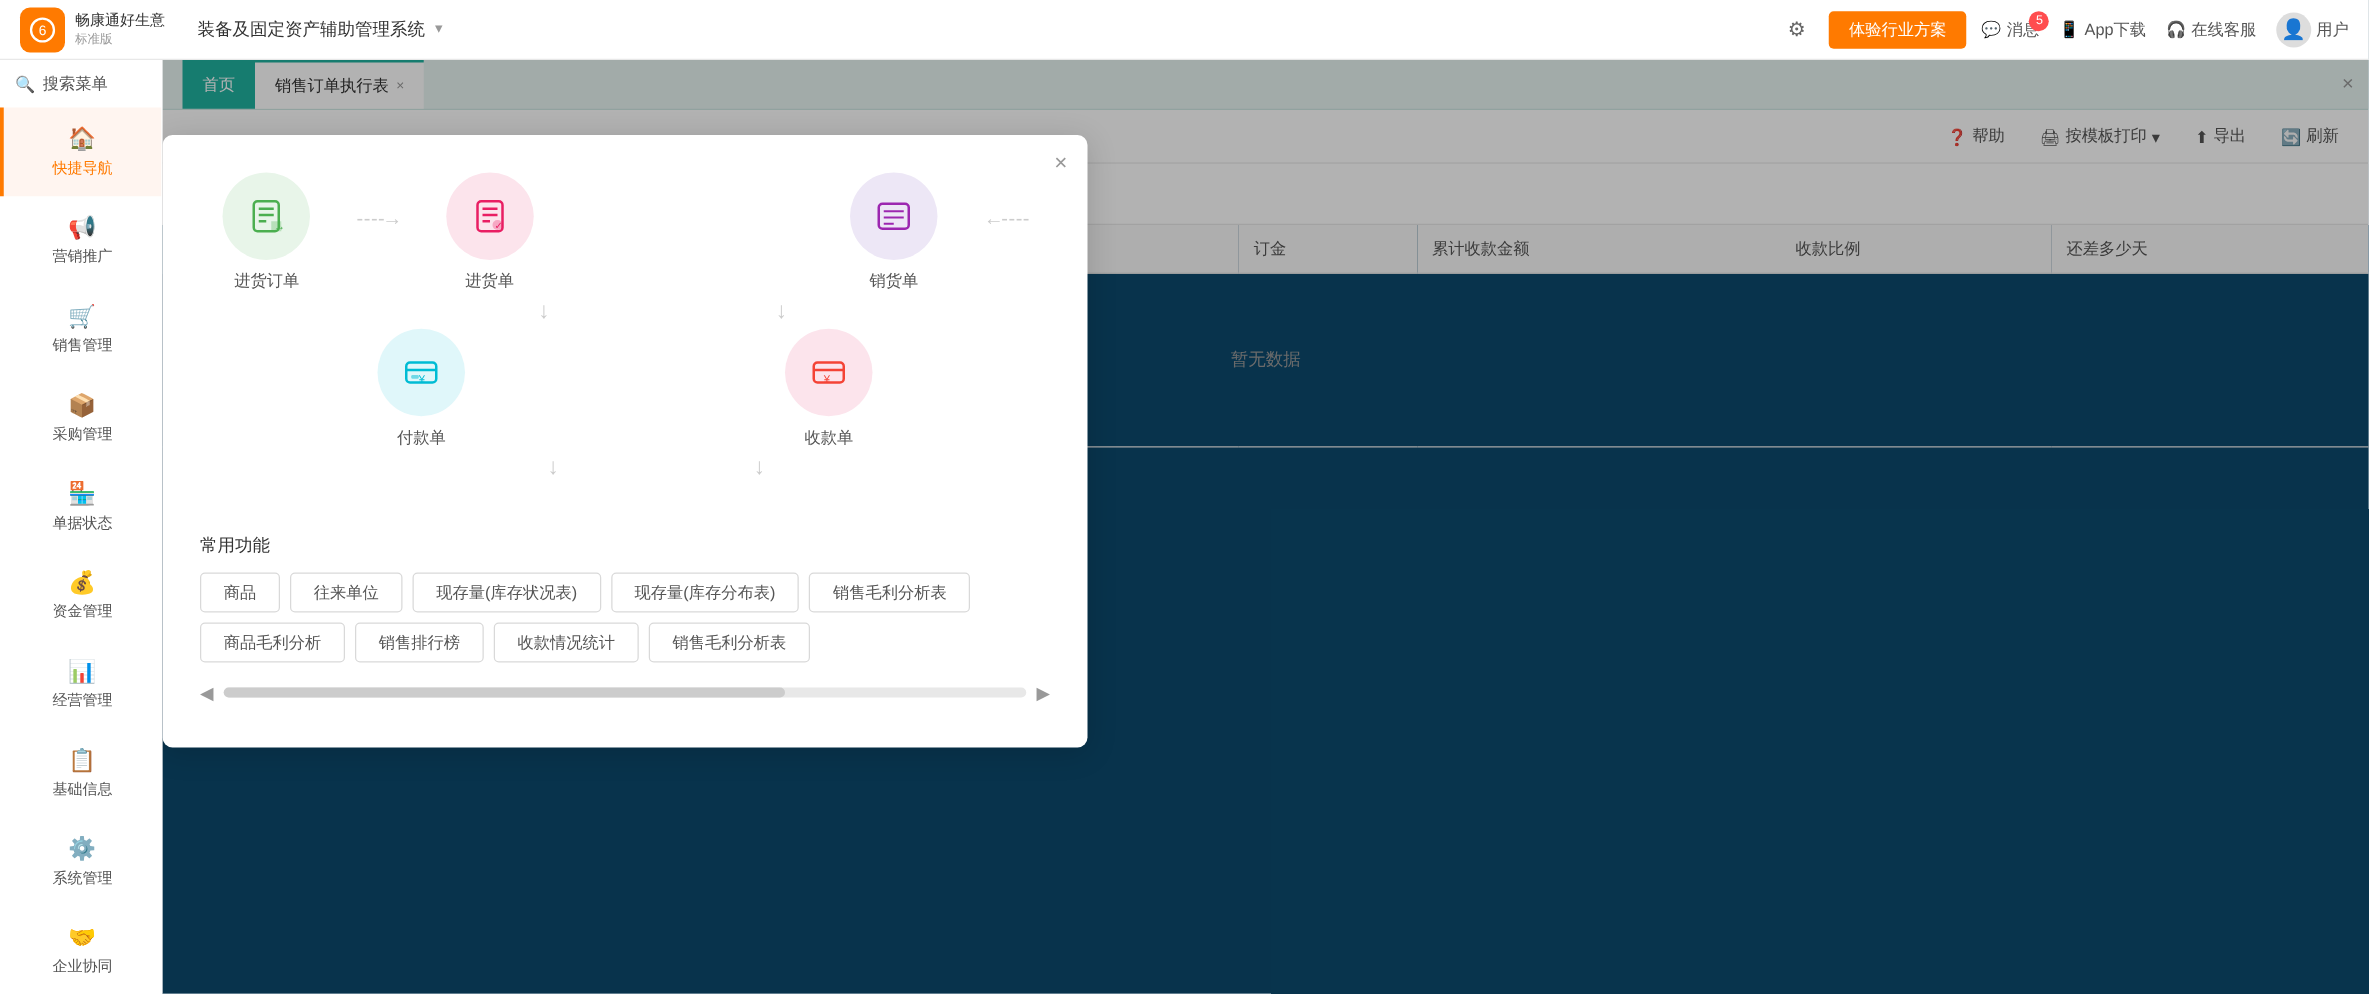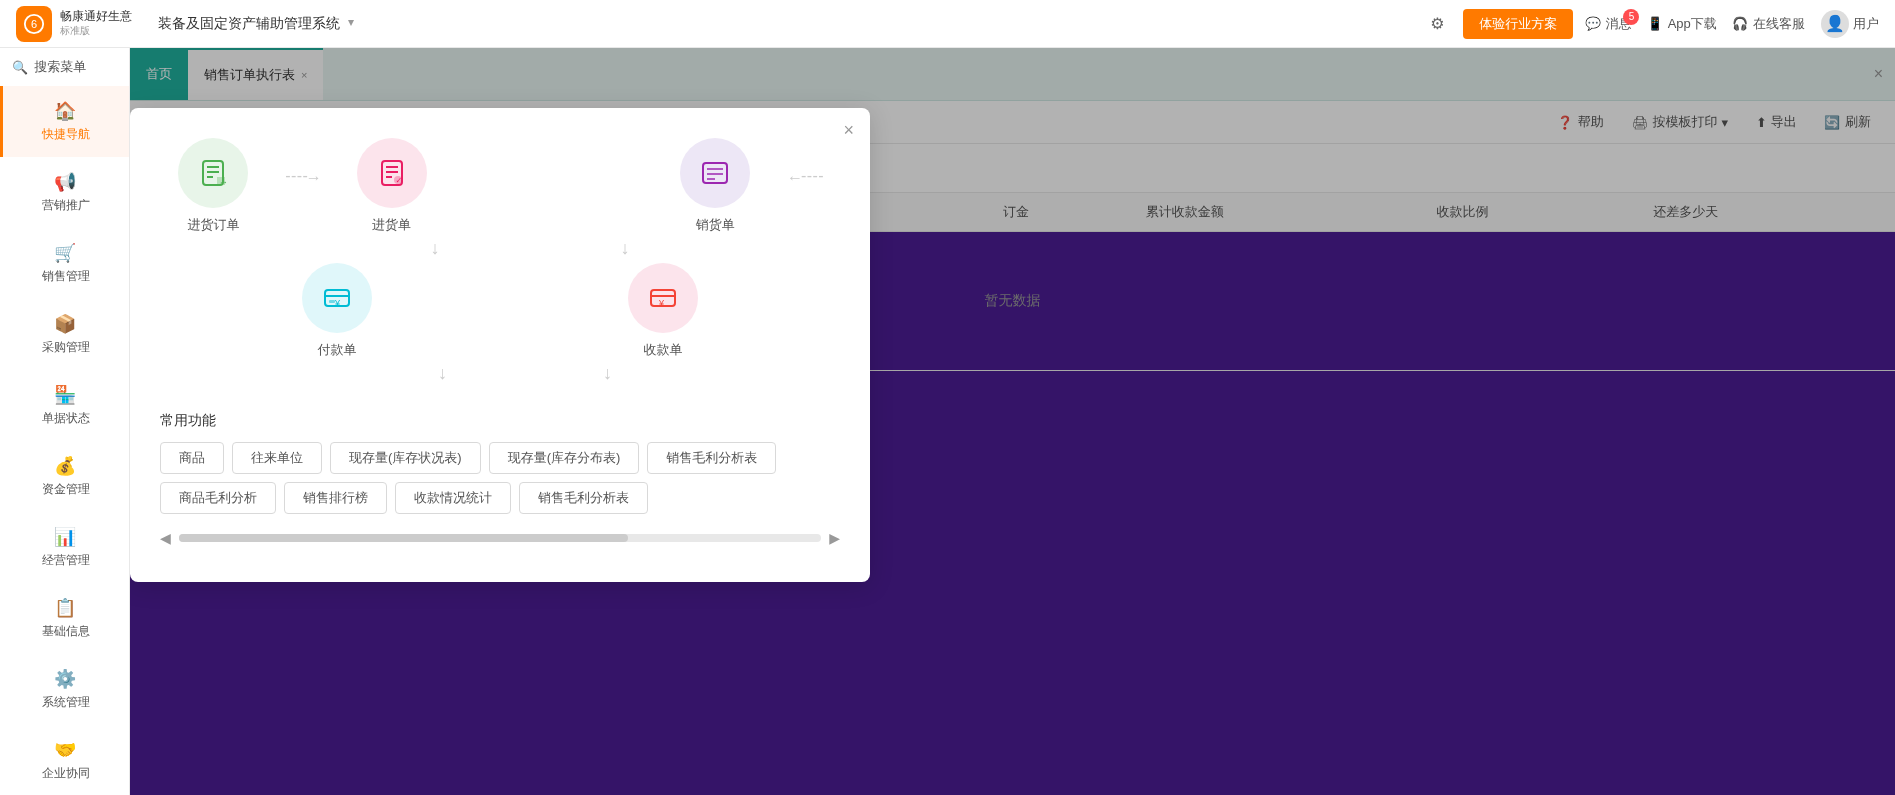--- a/index.html
+++ b/index.html
@@ -37,41 +37,41 @@
     .sidebar-item { display: flex; flex-direction: column; align-items: center; padding: 14px 8px; cursor: pointer; color: #555; gap: 4px; border-left: 3px solid transparent; }
     .sidebar-item.active { background: #fff5f0; border-left-color: #ff7a00; color: #ff7a00; }
     .sidebar-item .icon { font-size: 18px; }
     .sidebar-item .label { font-size: 12px; }
     .search-menu { display: flex; align-items: center; gap: 6px; padding: 10px 12px; color: #555; cursor: pointer; }
 
     
     .content-area { flex: 1; display: flex; flex-direction: column; overflow: hidden; position: relative; }
 
     
-    .tab-bar { display: flex; align-items: center; background: #e8f5f3; border-bottom: 1px solid #d0e8e4; height: 53px; flex-shrink: 0; }
+    .tab-bar { display: flex; align-items: center; background: #e8f5f3; border-bottom: 1px solid #d0e8e4; height: 40px; flex-shrink: 0; padding-left: 16px; }
     .tab { display: flex; align-items: center; padding: 0 16px; height: 100%; cursor: pointer; font-size: 13px; gap: 6px; }
     .tab.home { background: #20b2a0; color: #fff; }
     .tab.active { background: #fff; color: #333; border-top: 2px solid #20b2a0; }
     .tab .close-btn { font-size: 11px; color: #999; cursor: pointer; }
     .tab-close-all { margin-left: auto; padding: 0 12px; color: #999; cursor: pointer; font-size: 16px; }
 
     
     .toolbar { display: flex; align-items: center; padding: 8px 16px; background: #fff; border-bottom: 1px solid #e8e8e8; gap: 12px; flex-shrink: 0; justify-content: flex-end; }
     .toolbar-btn { display: flex; align-items: center; gap: 4px; color: #555; cursor: pointer; font-size: 13px; background: none; border: none; padding: 4px 8px; }
 
     
     .filter-bar { display: flex; align-items: center; padding: 8px 16px; background: #fff; border-bottom: 1px solid #e8e8e8; gap: 12px; flex-shrink: 0; }
     .filter-date { display: flex; align-items: center; border: 1px solid #d9d9d9; border-radius: 4px; padding: 4px 8px; gap: 4px; width: 160px; color: #999; font-size: 13px; }
     .filter-select { border: 1px solid #d9d9d9; border-radius: 4px; padding: 4px 8px; font-size: 13px; color: #555; min-width: 120px; height: 30px; }
     .query-btn { background: #ff7a00; color: #fff; border: none; padding: 6px 20px; border-radius: 4px; cursor: pointer; font-size: 13px; }
     .setting-btn { background: #fff; color: #555; border: 1px solid #d9d9d9; padding: 6px 12px; border-radius: 4px; cursor: pointer; font-size: 13px; }
     .more-conditions { color: #20b2a0; cursor: pointer; font-size: 13px; display: flex; align-items: center; gap: 2px; }
 
     
-    .table-area { flex: 1; overflow: auto; background: #4c1d95; }
+    .table-area { flex: 1; overflow: auto; background: #0c4a6e; }
     table { width: 100%; border-collapse: collapse; font-size: 13px; }
     th { background: #fafafa; border-bottom: 1px solid #e8e8e8; padding: 10px 12px; text-align: left; color: #555; font-weight: 500; white-space: nowrap; }
     td { border-bottom: 1px solid #f0f0f0; padding: 10px 12px; color: #333; white-space: nowrap; }
     .no-data { text-align: center; padding: 60px; color: #999; font-size: 14px; }
 
     
     .modal-overlay { position: absolute; top: 0; left: 0; right: 0; bottom: 0; background: rgba(0,0,0,0.3); z-index: 100; display: flex; align-items: flex-start; justify-content: flex-start; }
     .modal { background: #fff; border-radius: 8px; width: 740px; margin: 70px auto; padding: 30px; position: relative; box-shadow: 0 4px 24px rgba(0,0,0,0.15); }
     .modal-close { position: absolute; top: 12px; right: 16px; font-size: 18px; color: #999; cursor: pointer; background: none; border: none; }
     .flow-node { display: flex; flex-direction: column; align-items: center; gap: 8px; }
@@ -80,21 +80,21 @@
     .flow-circle.pink { background: #fce4ec; color: #e91e63; }
     .flow-circle.purple { background: #ede7f6; color: #9c27b0; }
     .flow-circle.orange { background: #fff3e0; color: #ff9800; }
     .flow-circle.teal { background: #e0f7fa; color: #00bcd4; }
     .flow-circle.red { background: #fce4ec; color: #f44336; }
     .flow-circle.orange2 { background: #fff8e1; color: #ffa000; }
     .flow-circle.blue { background: #e3f2fd; color: #2196f3; }
     .flow-label { font-size: 13px; color: #555; }
 
     
-    .common-functions { margin-top: 8px; }
+    .common-functions { margin-top: 24px; }
     .common-title { font-size: 14px; color: #333; margin-bottom: 12px; font-weight: 500; }
     .btn-grid { display: flex; flex-wrap: wrap; gap: 8px; }
     .func-btn { border: 1px solid #d9d9d9; background: #fff; padding: 6px 18px; border-radius: 4px; cursor: pointer; font-size: 13px; color: #555; }
 
     
     .scroll-indicator { display: flex; align-items: center; padding: 6px 0; margin-top: 10px; }
     .scroll-bar { flex: 1; height: 8px; background: #e8e8e8; border-radius: 4px; margin: 0 8px; position: relative; }
     .scroll-thumb { width: 70%; height: 100%; background: #ccc; border-radius: 4px; position: absolute; left: 0; }
     .scroll-arrow { color: #999; cursor: pointer; font-size: 14px; }
   </style>

